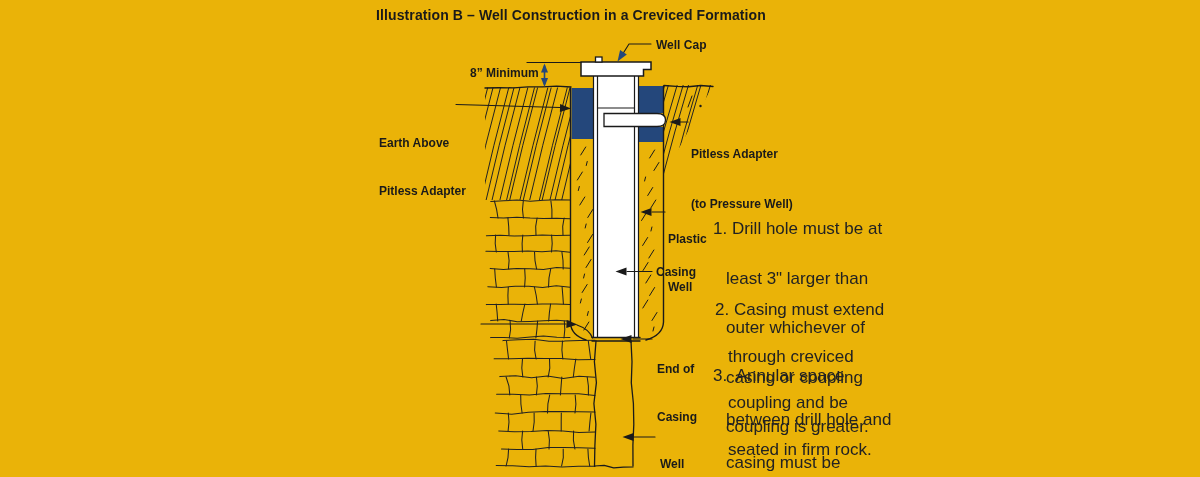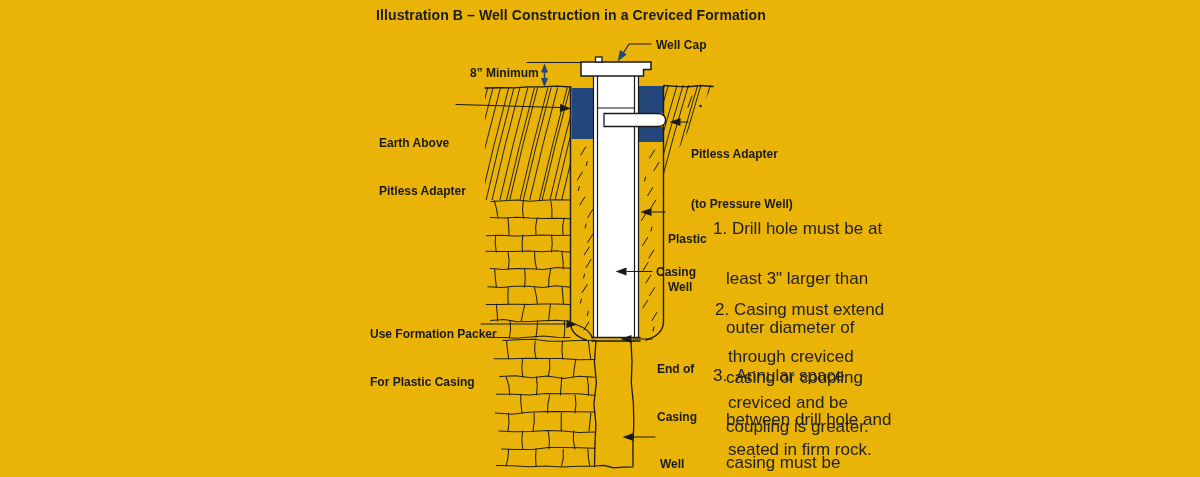--- a/index.html
+++ b/index.html
@@ -267,47 +267,43 @@
   </div>
 
   <div class="lbl" style="left:668px;top:199px">
     <div>Plastic</div>
     <div>Well</div>
   </div>
 
 
   <div class="lbl" style="left:656px;top:264px">Casing</div>
 
-  <div class="lbl" style="left:370px;top:294px">
-    <div>Use Formation Packer</div>
-    <div>For Plastic Casing</div>
-  </div>
 
   <div class="lbl" style="left:657px;top:329px">
     <div>End of</div>
     <div>Casing</div>
   </div>
 
   <div class="lbl" style="left:660px;top:424px">
     <div>Well</div>
     
   </div>
 
   <div class="note" id="note1" style="left:713px;top:188px">
     <div>1. Drill hole must be at</div>
     <div>least 3" larger than</div>
-    <div>outer diameter of</div>
+    <div>outer whichever of</div>
     <div>casing or coupling</div>
     <div>coupling is greater.</div>
   </div>
 
   <div class="note" id="note2" style="left:715px;top:271px">
     <div>2. Casing must extend</div>
     <div>through creviced</div>
-    <div>creviced and be</div>
+    <div>coupling and be</div>
     <div>seated in firm rock.</div>
   </div>
 
   <div class="note" id="note3" style="left:713px;top:340px">
     <div>3.  Annular space</div>
     <div>between drill hole and</div>
     <div>casing must be</div>
     
     
     

